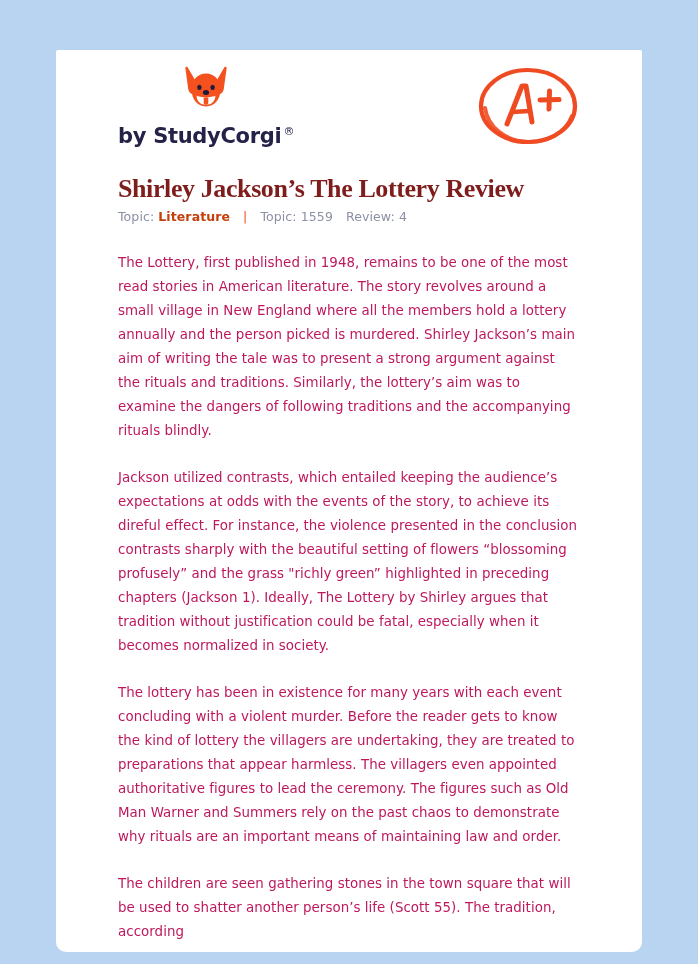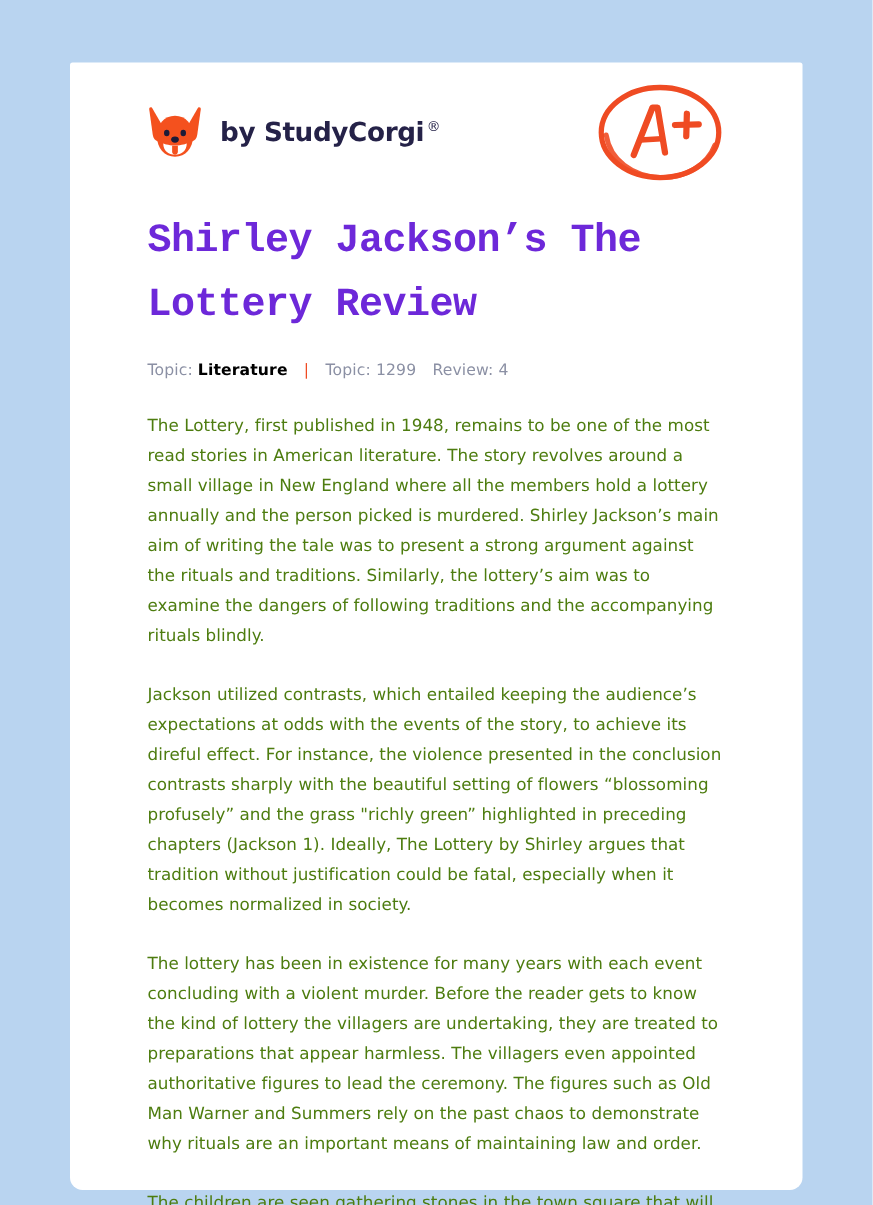--- a/index.html
+++ b/index.html
@@ -32,20 +32,21 @@
     padding: 0 62px;
     display: flex;
     align-items: center;
     justify-content: space-between;
   }
 
   .brand {
     display: flex;
     align-items: center;
     gap: 14px;
+    flex-direction: column;
   }
 
   .brand-mark { width: 44px; height: 46px; display: block; flex: none; }
 
   .brand-text {
     font-family: "DejaVu Sans", sans-serif;
     font-size: 21px;
     font-weight: 700;
     color: #252248;
     letter-spacing: -0.3px;
@@ -60,61 +61,60 @@
     color: #252248;
     margin-left: 2px;
   }
 
   .grade-badge { width: 104px; height: 88px; display: block; flex: none; }
 
   
   .doc-body { padding: 0 62px; }
 
   .doc-title {
-    font-family: Liberation Mono, monospace;
-    font-size: 32px;
+    font-family: Liberation Serif, serif;
+    font-size: 26px;
     line-height: 1.58;
     font-weight: 700;
-    color: #6d28d9;
+    color: #7f1d1d;
     letter-spacing: -0.4px;
     max-width: 460px;
     margin-top: 6px;
   }
 
   .doc-meta {
-    margin-top: 19px;
     font-size: 12.5px;
     color: #8b90a4;
     display: flex;
     align-items: center;
     white-space: nowrap;
     letter-spacing: 0.1px;
   }
   .meta-label { color: #8b90a4; }
   .meta-value-strong {
-    color: #000000;
+    color: #c2410c;
     font-weight: 700;
     margin-left: 4px;
   }
   .meta-sep {
     color: #ef4b23;
     margin: 0 13px;
     font-weight: 400;
   }
   .meta-group { margin-right: 13px; }
   .meta-num { color: #8b90a4; }
 
   
   .article { margin-top: 27px; }
 
   .article p {
     font-family: "DejaVu Sans", sans-serif;
     font-size: 13.4px;
     line-height: 24px;
-    color: #4d7c0f;
+    color: #be185d;
     margin-bottom: 23px;
     letter-spacing: 0.04px;
   }
   .article p:last-child { margin-bottom: 0; }
 </style>
 </head>
 <body>
 
 <div class="page-sheet">
 
@@ -150,21 +150,21 @@
   <div class="doc-body">
 
     <h1 class="doc-title">Shirley Jackson’s The Lottery Review</h1>
 
     <div class="doc-meta">
       <span class="meta-label">Topic:</span>
       <span class="meta-value-strong">Literature</span>
       <span class="meta-sep">|</span>
       <span class="meta-group">
         <span class="meta-label">Topic:</span>
-        <span class="meta-num">1299</span>
+        <span class="meta-num">1559</span>
       </span>
       <span class="meta-group">
         <span class="meta-label">Review:</span>
         <span class="meta-num">4</span>
       </span>
     </div>
 
     <div class="article">
       <p>The Lottery, first published in 1948, remains to be one of the most read stories in American literature. The story revolves around a small village in New England where all the members hold a lottery annually and the person picked is murdered. Shirley Jackson’s main aim of writing the tale was to present a strong argument against the rituals and traditions. Similarly, the lottery’s aim was to examine the dangers of following traditions and the accompanying rituals blindly.</p>
       <p>Jackson utilized contrasts, which entailed keeping the audience’s expectations at odds with the events of the story, to achieve its direful effect. For instance, the violence presented in the conclusion contrasts sharply with the beautiful setting of flowers “blossoming profusely” and the grass "richly green” highlighted in preceding chapters (Jackson 1). Ideally, The Lottery by Shirley argues that tradition without justification could be fatal, especially when it becomes normalized in society.</p>

